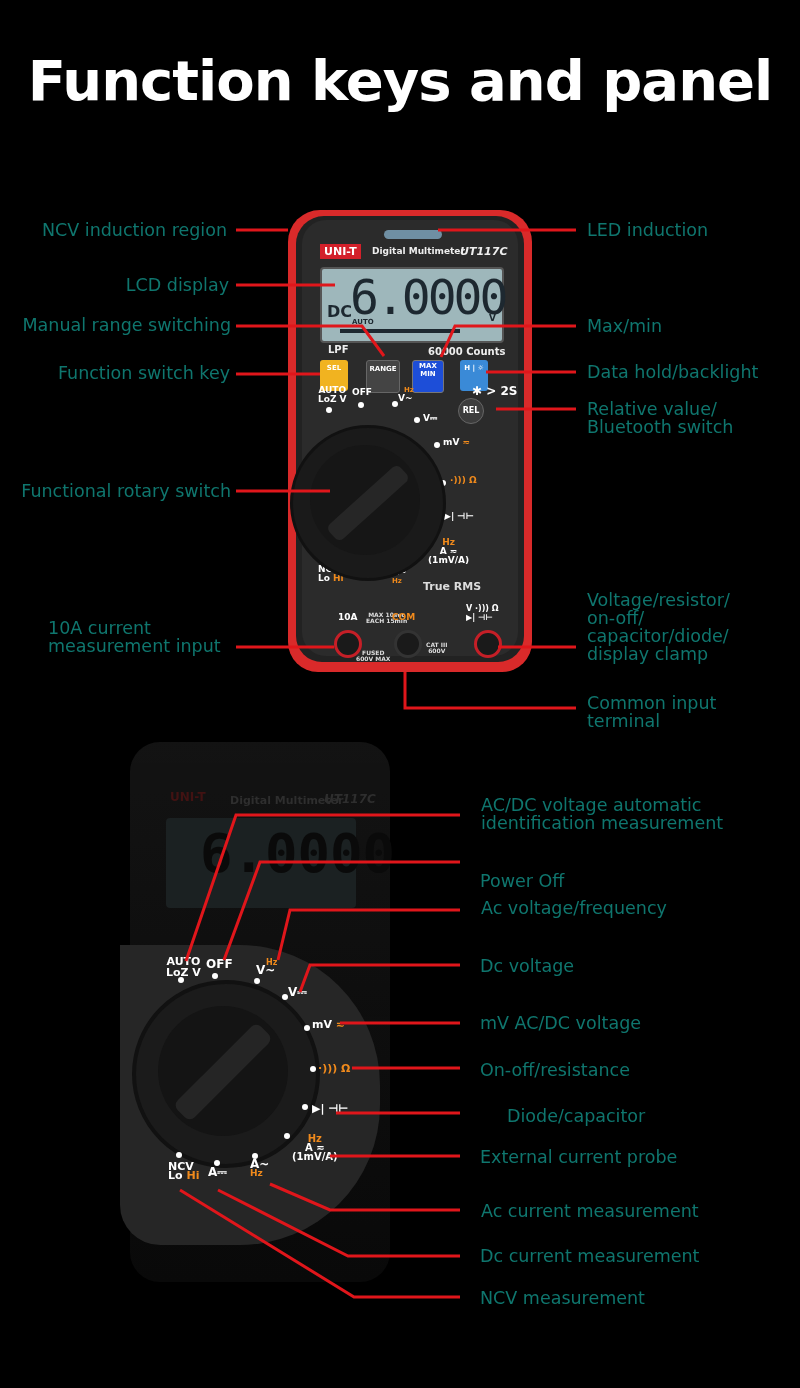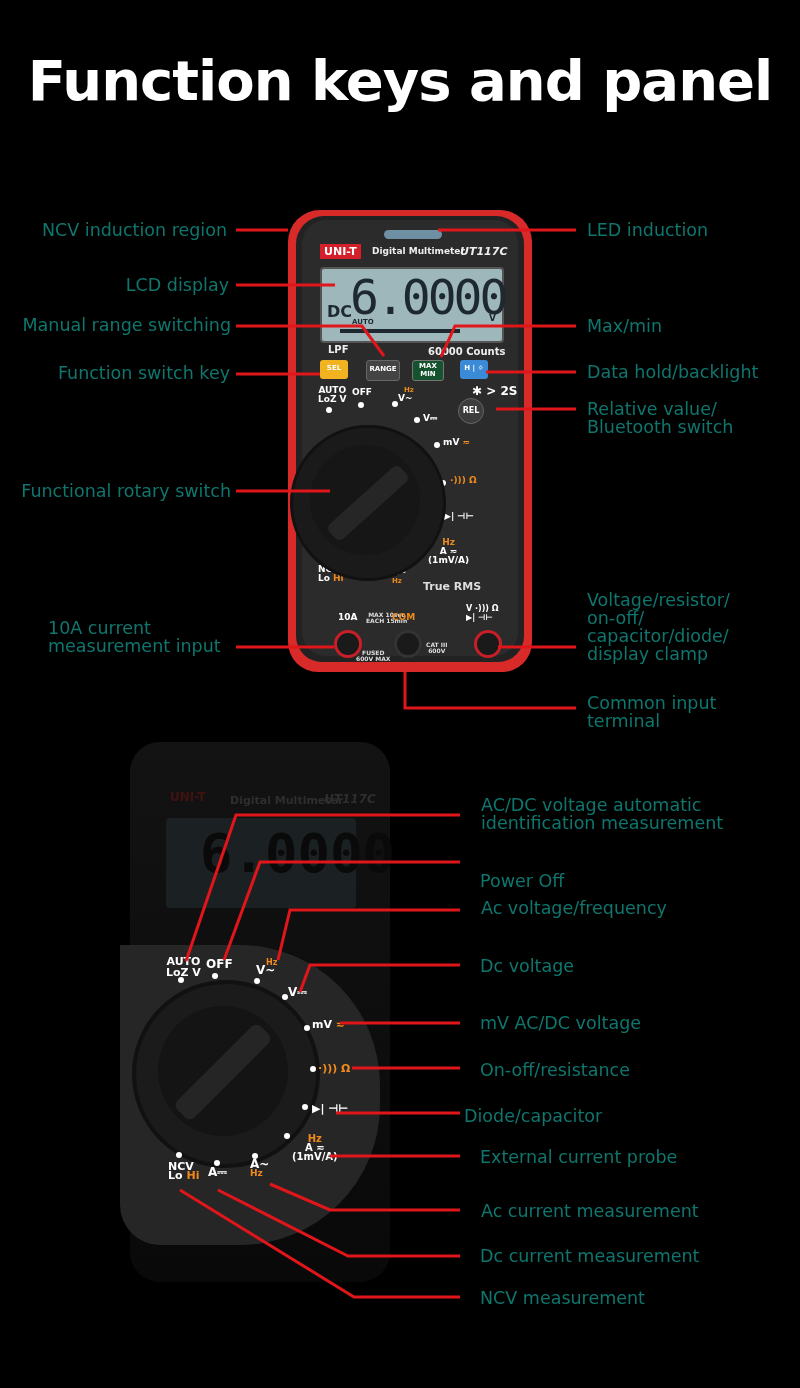--- a/index.html
+++ b/index.html
@@ -18,24 +18,24 @@
   .model{position:absolute;left:84px;top:36px;font-size:9px;font-weight:bold;color:#eee;}
   .model2{position:absolute;left:172px;top:35px;font-size:11px;font-weight:bold;font-style:italic;color:#eee;}
   .lcd{position:absolute;left:32px;top:57px;width:180px;height:72px;background:#9eb7bb;border-radius:4px;border:2px solid #555;}
   .lcd .digits{position:absolute;left:28px;top:0px;font-family:"DejaVu Sans Mono",monospace;font-size:48px;color:#1d2830;letter-spacing:-3px;}
   .lcd .dc{position:absolute;left:5px;top:33px;font-size:16px;font-weight:bold;color:#1d2830;}
   .lcd .v{position:absolute;right:6px;top:44px;font-size:9px;font-weight:bold;color:#1d2830;}
   .lcd .bar{position:absolute;left:18px;top:60px;width:120px;height:4px;background:#1d2830;}
   .lcd .auto{position:absolute;left:30px;top:49px;font-size:7px;font-weight:bold;color:#1d2830;}
   .lpf{position:absolute;left:40px;top:134px;font-size:10px;font-weight:bold;color:#eee;}
   .counts{position:absolute;left:140px;top:136px;font-size:10px;font-weight:bold;color:#eee;}
-  .btn{position:absolute;top:150px;height:19px;border-radius:3px;font-size:7px;font-weight:bold;text-align:center;line-height:17px;color:#fff;}
+  .btn{position:absolute;top:150px;height:31px;border-radius:3px;font-size:7px;font-weight:bold;text-align:center;line-height:17px;color:#fff;}
   .sel{left:32px;width:28px;background:#f1b320;}
   .range{left:78px;width:32px;background:#444;border:1px solid #666;}
-  .maxmin{left:124px;width:30px;background:#14532d;border:1px solid #777;line-height:8px;}
+  .maxmin{left:124px;width:30px;background:#1d4ed8;border:1px solid #777;line-height:8px;}
   .hold{left:172px;width:28px;background:#3a8ad7;}
   .rel{position:absolute;left:170px;top:188px;width:24px;height:24px;border-radius:50%;background:#3c3c3c;border:1px solid #666;font-size:8px;font-weight:bold;line-height:24px;text-align:center;}
   .bt{position:absolute;left:184px;top:174px;font-size:12px;font-weight:bold;}
   .knob-ring{position:absolute;left:2px;top:215px;width:150px;height:150px;border-radius:50%;background:#1a1a1a;border:3px solid #111;}
   .knob{position:absolute;left:22px;top:235px;width:110px;height:110px;border-radius:50%;background:#161616;}
   .pointer{position:absolute;left:10px;top:48px;width:96px;height:20px;background:#262626;border-radius:6px;transform:rotate(-42deg);}
   .sw{position:absolute;font-size:9px;font-weight:bold;color:#fff;line-height:9px;}
   .or{color:#f08a1c;}
   .dot{position:absolute;width:6px;height:6px;border-radius:50%;background:#fff;}
   .jack{position:absolute;top:420px;width:22px;height:22px;border-radius:50%;background:#1a1a1a;border:3px solid #c51f27;}
@@ -258,17 +258,17 @@
 
 <div class="lbl" style="left:481px;top:796px">
     <div>AC/DC voltage automatic</div>
     <div>identification measurement</div>
   </div>
 <div class="lbl" style="left:480px;top:872px">Power Off</div>
 <div class="lbl" style="left:481px;top:899px">Ac voltage/frequency</div>
 <div class="lbl" style="left:480px;top:957px">Dc voltage</div>
 <div class="lbl" style="left:480px;top:1014px">mV AC/DC voltage</div>
 <div class="lbl" style="left:480px;top:1061px">On-off/resistance</div>
-<div class="lbl" style="left:464px;top:1107px">Diode/capacitor</div>
+<div class="lbl" style="left:507px;top:1107px">Diode/capacitor</div>
 <div class="lbl" style="left:480px;top:1148px">External current probe</div>
 <div class="lbl" style="left:481px;top:1202px">Ac current measurement</div>
 <div class="lbl" style="left:480px;top:1247px">Dc current measurement</div>
 <div class="lbl" style="left:480px;top:1289px">NCV measurement</div>
 
 </body></html>

